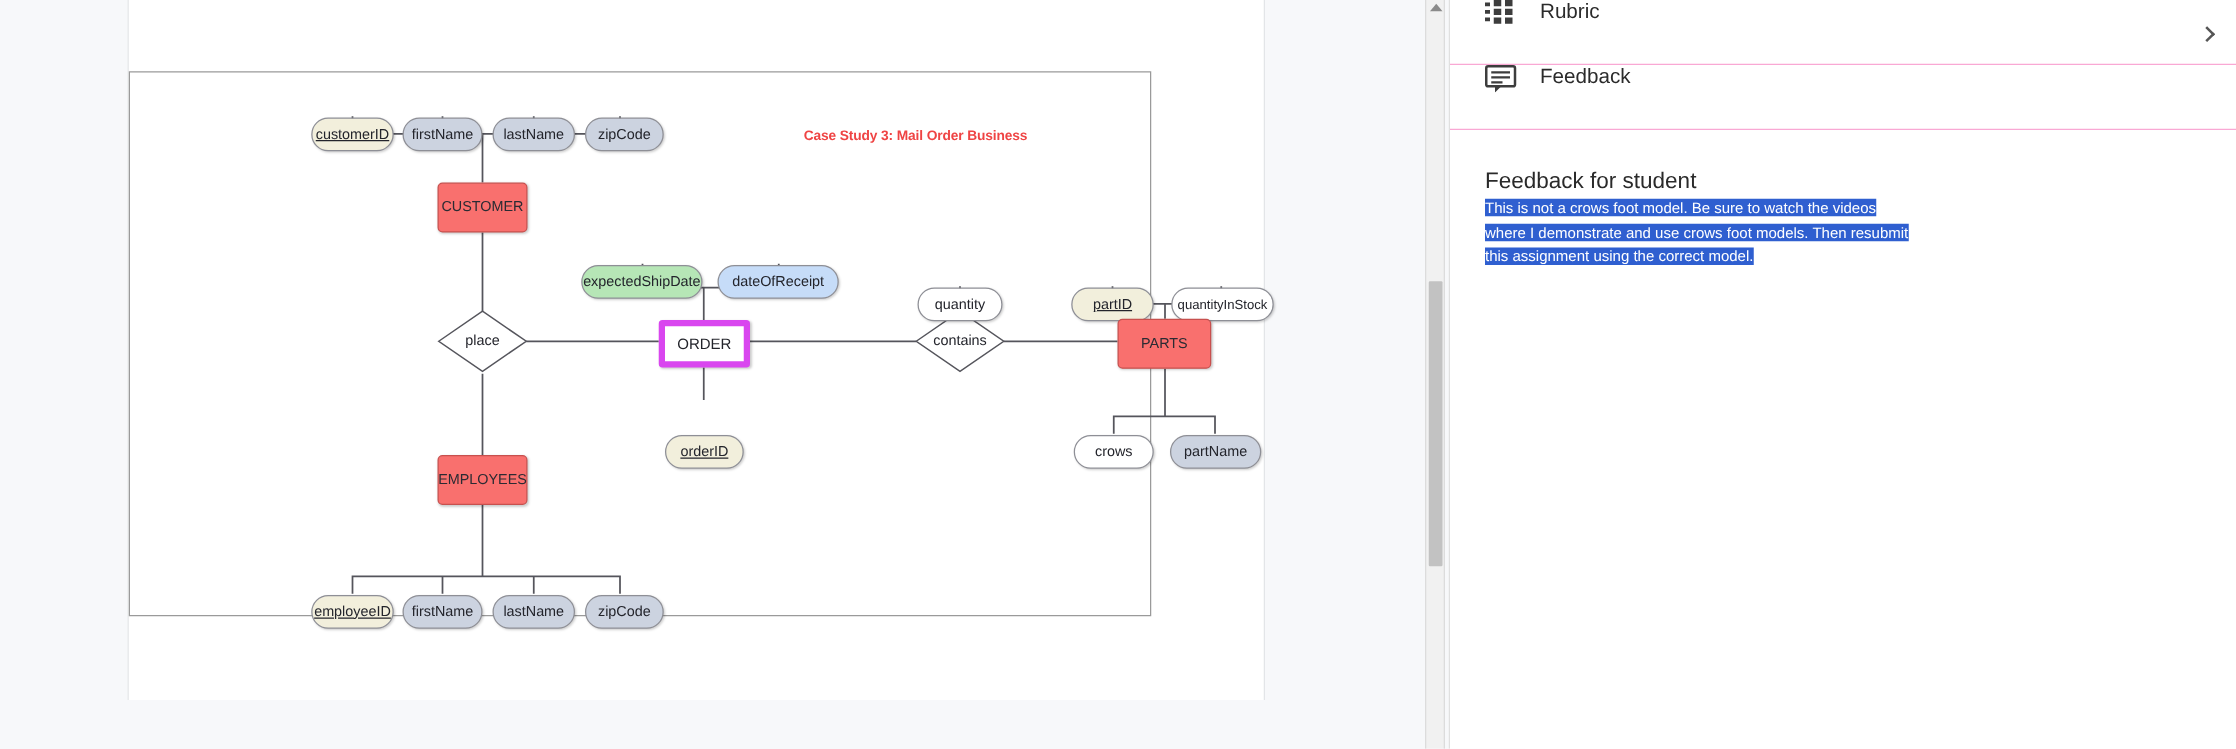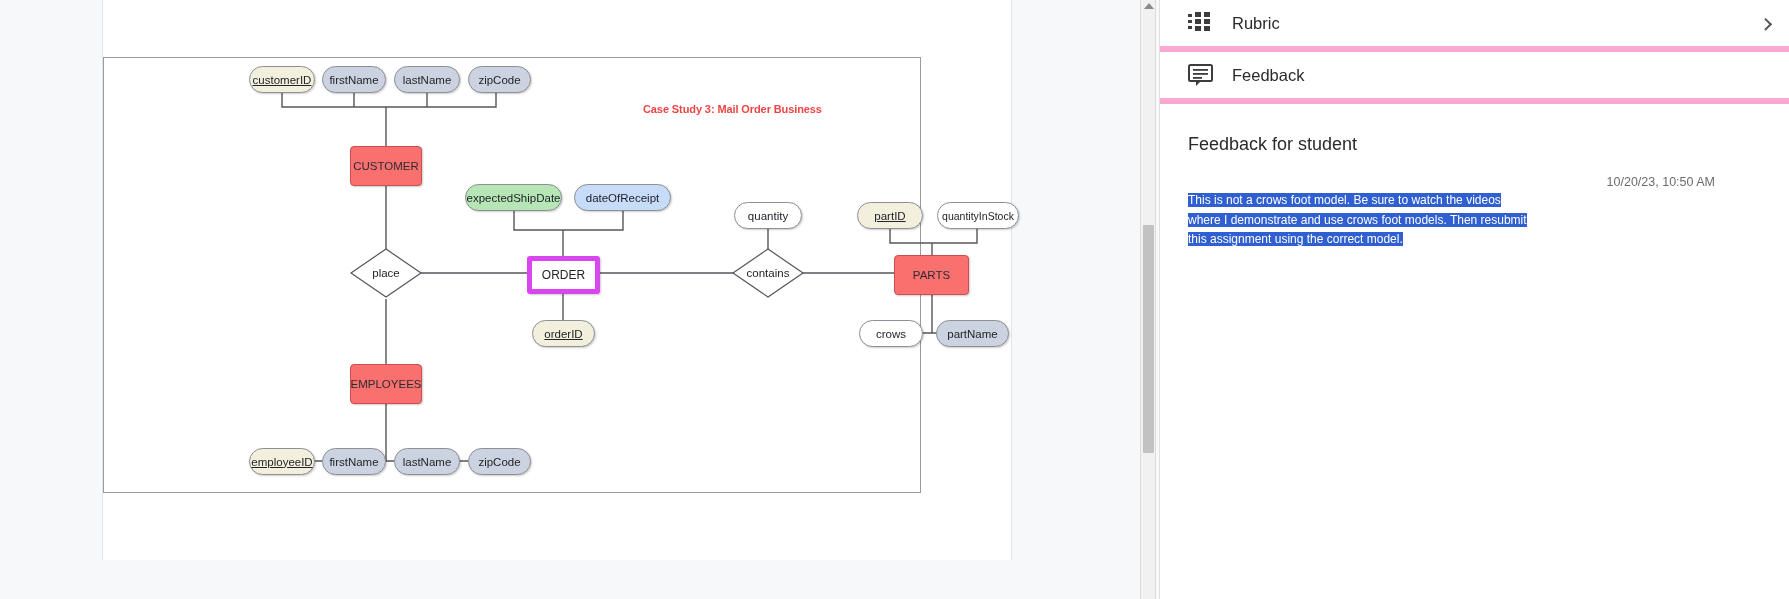--- a/index.html
+++ b/index.html
@@ -42,21 +42,21 @@
   
   .svgwrap { position:absolute; left:0; top:0; width:920px; height:560px; pointer-events:none; }
 
   .node {
     position:absolute;
     display:flex; align-items:center; justify-content:center;
     font-size:11.5px; color:#23242b;
     white-space:nowrap;
     box-shadow:1px 1px 2px rgba(0,0,0,.20);
   }
-  .ellipse { border-radius:999px; border:1px solid #8e8f96; height:27px; }
+  .ellipse { border-radius:999px; border:1px solid #8e8f96; height:27px;margin-top:28px; }
   .attr-plain { background:#ccd3e0; }
   .attr-key   { background:#f2efdc; }
   .attr-key span { text-decoration:underline; }
   .attr-green { background:#b6e6b6; }
   .attr-blue  { background:#c6dcf8; }
   .attr-white { background:#ffffff; }
   .entity {
     background:#f9706e; border:1px solid #c8504e; border-radius:4px;
     height:40px; font-size:11.5px; color:#2b2b33;
   }
@@ -85,23 +85,23 @@
   
   .panel {
     position:absolute; left:1159px; top:0;
     width:630px; height:599px;
     background:#ffffff;
     border-left:1px solid #e0e0e0;
   }
   .panel-row {
     position:relative;
     height:52px;
-    display:flex; align-items:center;
+    display:flex; 
     padding-left:28px;
-    border-bottom:6px solid #f9a8d4;
+    border-bottom:1px solid #f9a8d4;
     cursor:pointer;
   }
   .panel-row .lbl { font-size:16.5px; color:#2b2b2b; margin-left:18px; }
   .chev {
     position:absolute; right:22px; top:50%; transform:translateY(-50%);
     width:9px;height:9px;border-right:2px solid #555;border-top:2px solid #555;
     rotate:45deg;
   }
   .panel-body { position:relative; padding:0 28px; background:#fff; height:495px; }
   .fb-title { margin-top:30px; font-size:18px; color:#2a2a2a; }
@@ -299,18 +299,17 @@
             <rect x="5" y="9" width="15" height="1.8"></rect>
             <rect x="5" y="13" width="9" height="1.8"></rect>
           </g>
         </svg>
       </span>
       <span class="lbl">Feedback</span>
     </div>
 
     <div class="panel-body">
       <div class="fb-title">Feedback for student</div>
-      <div class="fb-date">10/20/23, 10:50 AM</div>
       <div class="fb-text"><span class="hl">This is not a crows foot model. Be sure to watch the videos where I demonstrate and use crows foot models. Then resubmit this assignment using the correct model.</span></div>
     </div>
 
   </div>
 </div>
 
 </body></html>

